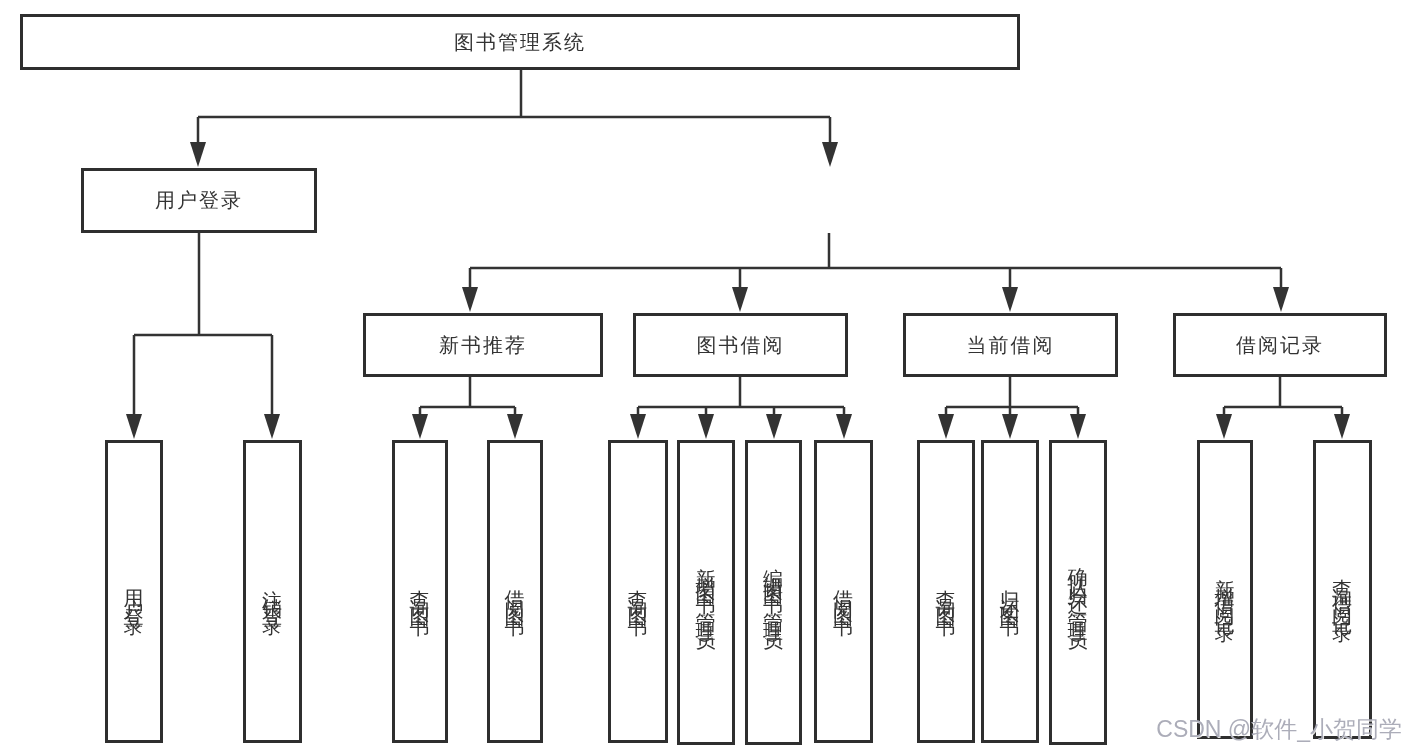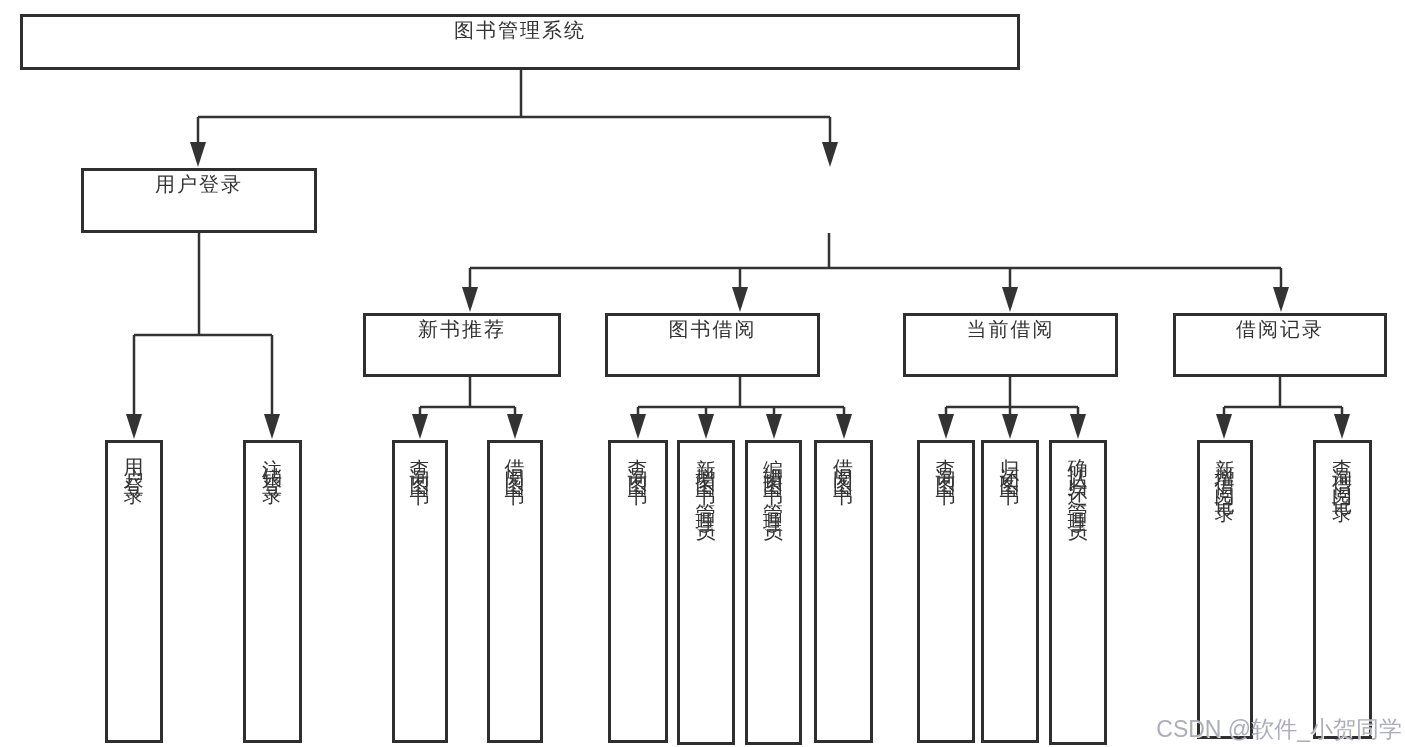--- a/index.html
+++ b/index.html
@@ -10,20 +10,21 @@
     background:#ffffff;
     overflow:hidden;
   }
   svg.wires { position:absolute; left:0; top:0; z-index:1; }
   .box {
     position:absolute;
     box-sizing:border-box;
     background:#ffffff;
     border:3px solid #2f2f2f;
     display:flex;
+    align-items:center;
     justify-content:center;
     color:#333333;
     z-index:2;
   }
   .box.h span {
     font-size:20px;
     letter-spacing:2px;
     white-space:nowrap;
   }
   .box.v span {
@@ -83,24 +84,24 @@
   </svg>
 
   <div class="box h" style="left:20px;top:14px;width:1000px;height:56px">
     <span>图书管理系统</span>
   </div>
 
   <div class="box h" style="left:81px;top:168px;width:236px;height:65px">
     <span>用户登录</span>
   </div>
 
-  <div class="box h" style="left:363px;top:313px;width:198px;height:64px">
+  <div class="box h" style="left:363px;top:313px;width:240px;height:64px">
     <span>新书推荐</span>
   </div>
-  <div class="box h" style="left:605px;top:313px;width:215px;height:64px">
+  <div class="box h" style="left:633px;top:313px;width:215px;height:64px">
     <span>图书借阅</span>
   </div>
   <div class="box h" style="left:1173px;top:313px;width:214px;height:64px">
     <span>借阅记录</span>
   </div>
   <div class="box h" style="left:903px;top:313px;width:215px;height:64px">
     <span>当前借阅</span>
   </div>
 
   <div class="box v" style="left:105px;top:440px;width:58px;height:303px">

